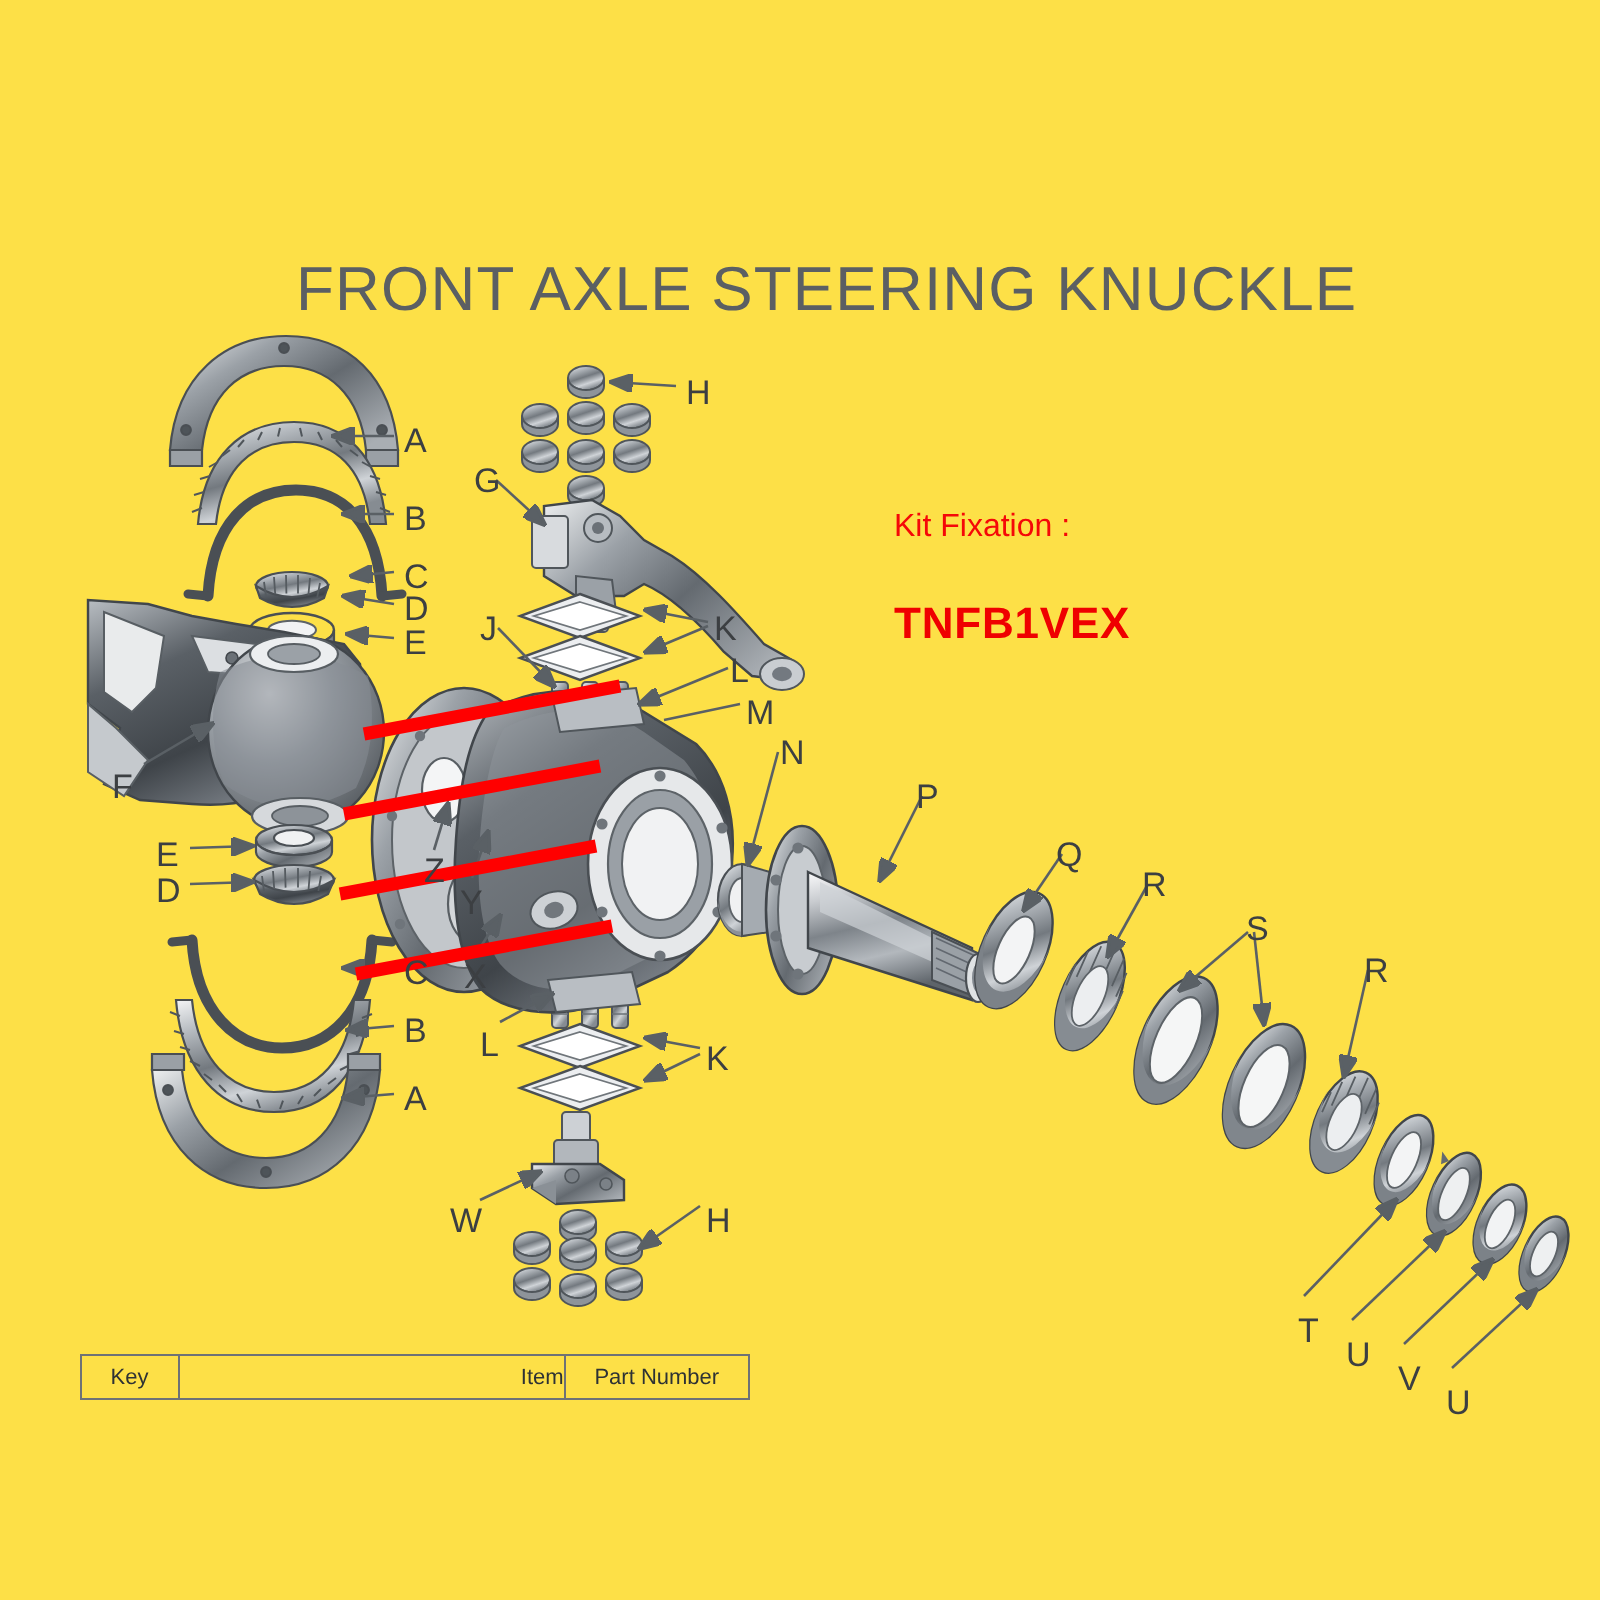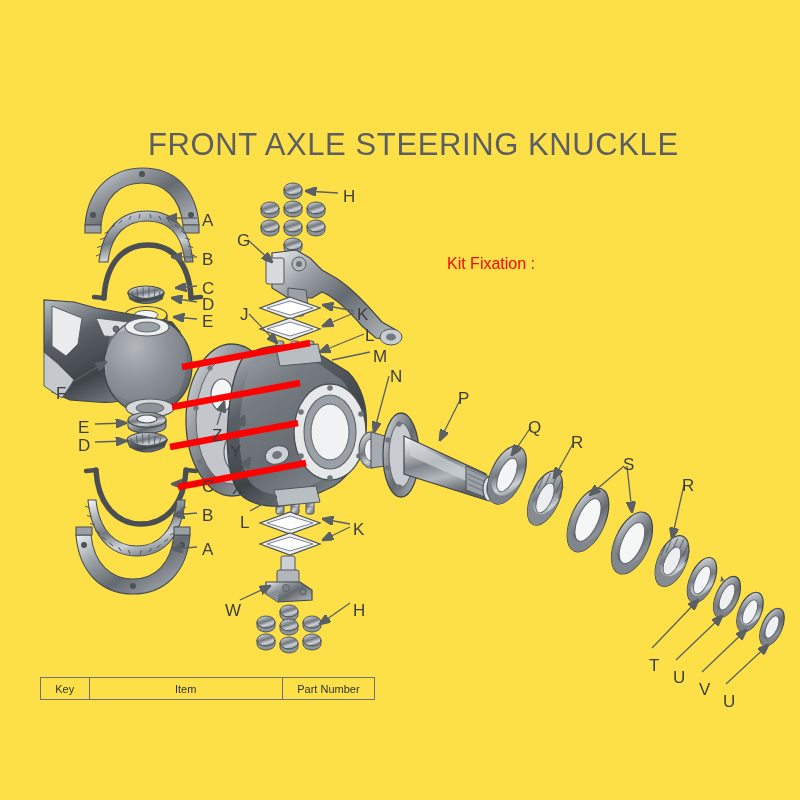--- a/index.html
+++ b/index.html
@@ -73,21 +73,21 @@
   }
   .tbl td {
     border: 1px solid #6e7276;
     font-size: 11px;
     color: #2e3234;
     text-align: center;
     padding: 0;
     height: 21px;
   }
   .tbl td.c-key { width: 48px; }
-  .tbl td.c-item { width: 195px; }
+  .tbl td.c-item { width: 195px; text-align: right; }
   .tbl td.c-part { width: 92px; text-align: center; }
 </style>
 </head>
 <body>
 
 <div id="page">
 
   <svg id="diagram-svg" viewBox="0 0 800 800">
     <defs>
       <linearGradient id="mtl" x1="0" y1="0" x2="0.3" y2="1">
@@ -542,20 +542,21 @@
       <line x1="182" y1="367" x2="310" y2="343"></line>
       <line x1="172" y1="407" x2="300" y2="383"></line>
       <line x1="170" y1="447" x2="298" y2="423"></line>
       <line x1="178" y1="487" x2="306" y2="463"></line>
     </g>
   </svg>
 
   <div class="title-text">FRONT AXLE STEERING KNUCKLE</div>
 
   <div class="kit-label">Kit Fixation :</div>
+  <div class="kit-code">TNFB1VEX</div>
 
   <div id="callout-layer">
       <div class="callout" style="left: 202px; top: 212px;">A</div>
       <div class="callout" style="left: 202px; top: 251px;">B</div>
       <div class="callout" style="left: 202px; top: 280px;">C</div>
       <div class="callout" style="left: 202px; top: 296px;">D</div>
       <div class="callout" style="left: 202px; top: 313px;">E</div>
       <div class="callout" style="left: 56px; top: 385px;">F</div>
       <div class="callout" style="left: 78px; top: 419px;">E</div>
       <div class="callout" style="left: 78px; top: 437px;">D</div>

